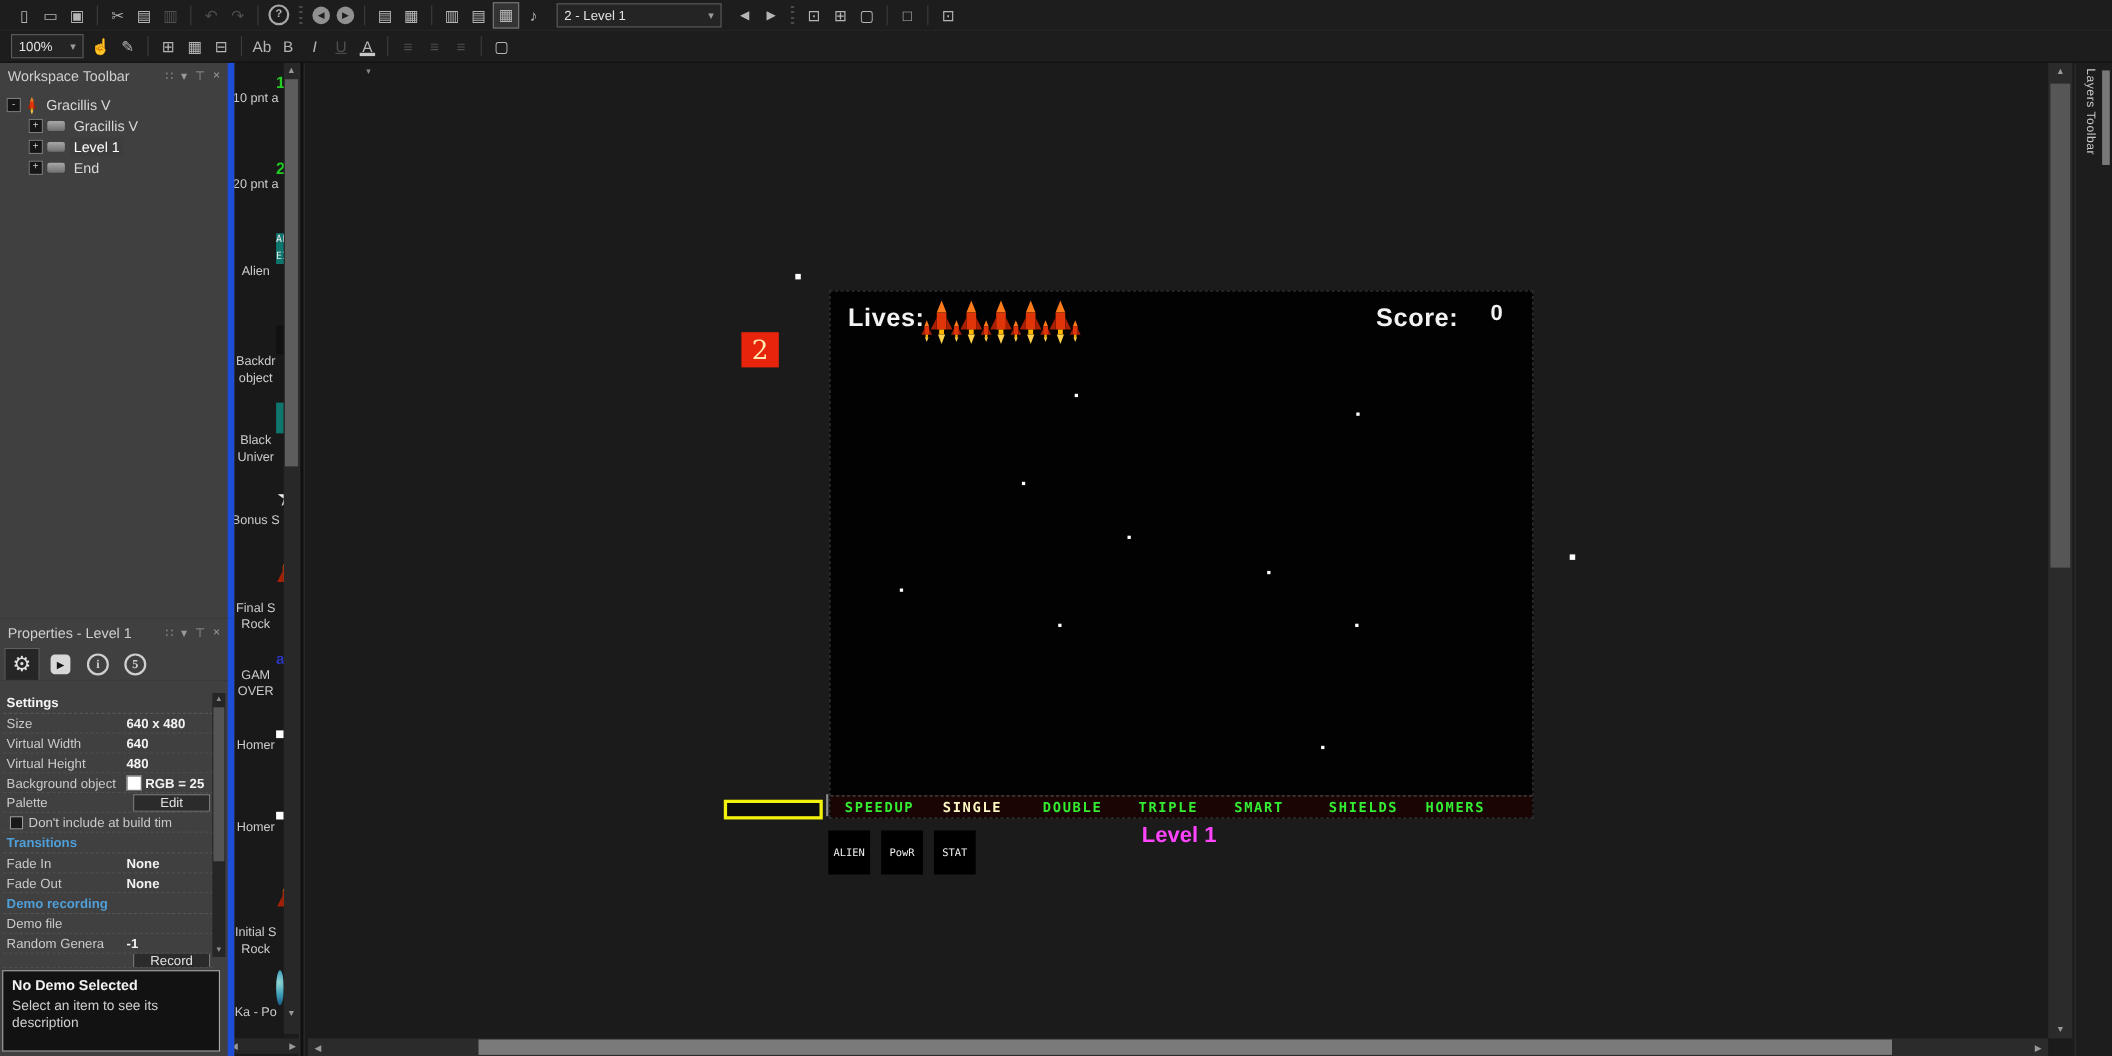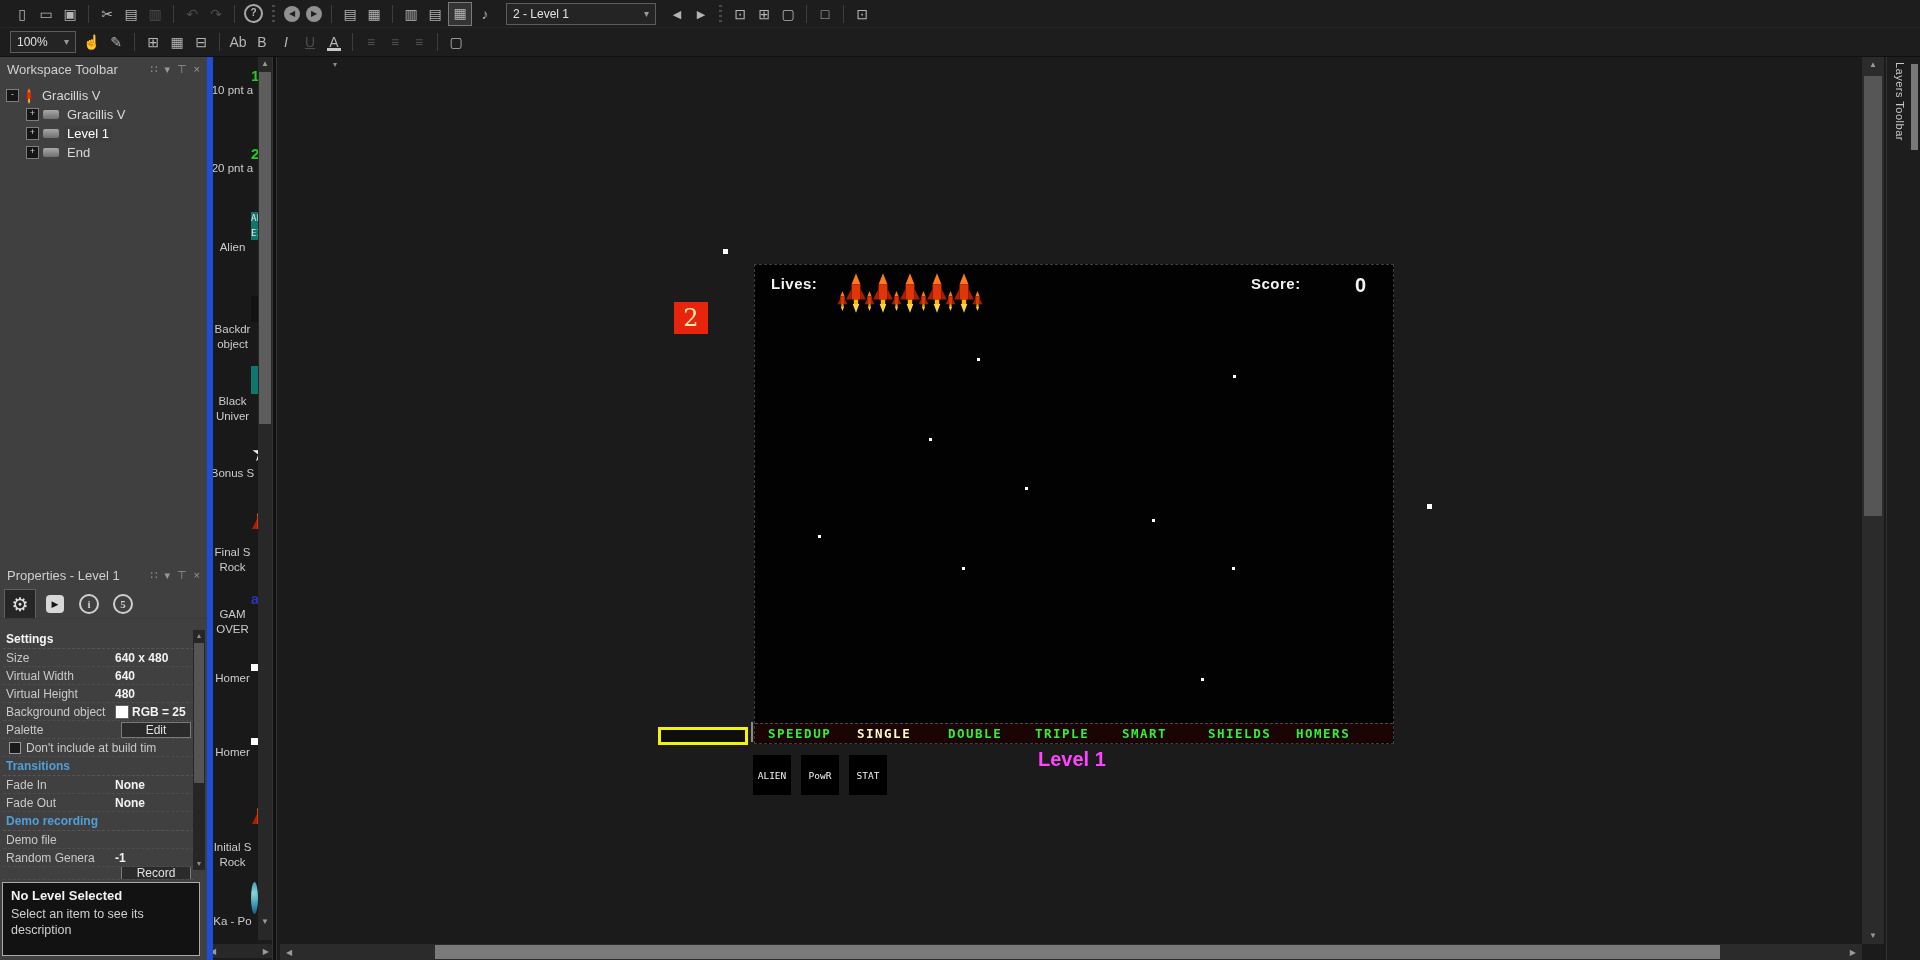--- a/index.html
+++ b/index.html
@@ -92,21 +92,21 @@
   .sarrow{position:absolute;font-size:8px;color:#9a9a9a;text-align:center;}
   #objhscroll{position:absolute;left:207px;top:944px;width:65px;height:14px;background:#282828;z-index:16;
               display:flex;align-items:center;justify-content:space-between;padding:0 3px;box-sizing:border-box;
               font-size:8px;color:#9a9a9a;}
   #col-divider{position:absolute;left:272px;top:56px;width:5px;height:904px;background:#101010;
                border-left:1px solid #333;border-right:1px solid #333;z-index:16;box-sizing:border-box;}
   
   #editor{position:absolute;left:277px;top:56px;width:1585px;height:888px;background:#1b1b1b;overflow:hidden;z-index:5;}
   #game-frame{position:absolute;left:477px;top:208px;width:640px;height:480px;background:#020202;
               border:1px dashed #3f3f3f;box-sizing:border-box;}
-  .hudlabel{position:absolute;font-size:15px;font-weight:bold;color:#f2f2f2;letter-spacing:0.5px;}
+  .hudlabel{position:absolute;font-size:23px;font-weight:bold;color:#f2f2f2;letter-spacing:0.5px;}
   #lives-rockets{position:absolute;left:83px;top:3px;height:46px;display:flex;align-items:flex-end;}
   #lives-rockets .big{width:22px;height:42px;margin:0 -2px;}
   #lives-rockets .small{width:11px;height:22px;margin:0 -1px 2px;}
   #weapon-strip{position:absolute;left:0;bottom:0;width:100%;height:20px;background:#1a0404;
                 border-top:1px dashed #4a4a4a;box-sizing:border-box;}
   .weapon{position:absolute;top:2px;font-family:"DejaVu Sans Mono",monospace;font-weight:bold;
           font-size:12.5px;letter-spacing:1.5px;color:#33ee33;}
   .star{position:absolute;background:#ffffff;}
   #marker-box{position:absolute;left:397px;top:246px;width:34px;height:32px;background:#e8250c;
               color:#ffe9b0;font-family:"DejaVu Serif",serif;font-size:24px;font-weight:300;
@@ -338,21 +338,21 @@
           <span class="pbtn">Record</span>
         </span>
       </div>
     </div>
   <div class="pvscroll">
     <span class="sarr" style="top:0;">▲</span>
     <div class="thumb"></div>
     <span class="sarr" style="bottom:0;">▼</span>
   </div>
   <div id="desc-box">
-    <div class="dt">No Level Selected</div>
+    <div class="dt">No Demo Selected</div>
     <div class="db">Select an item to see its description</div>
   </div>
 </div>
 
 <div id="objcol">
     <div class="obj" style="top: 12px;">
       <div class="thumbwrap">
         <span class="th-green">10</span>
       </div>
       <div class="olabel">10 pnt a</div>

